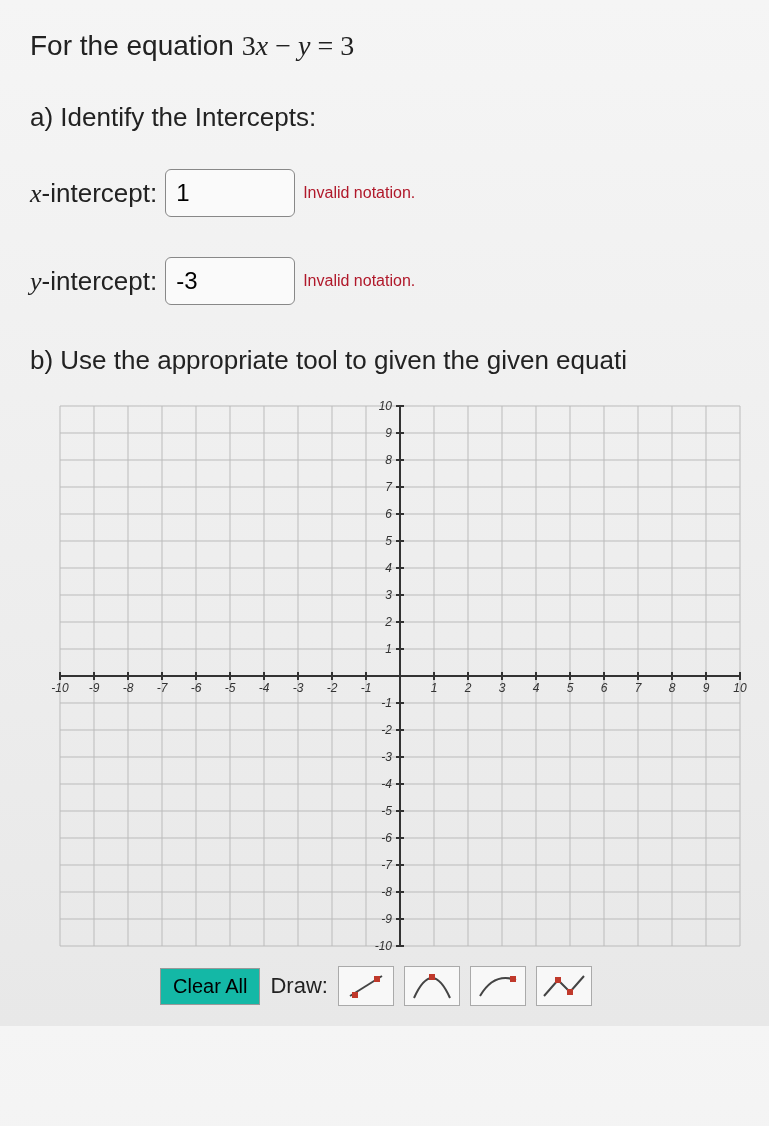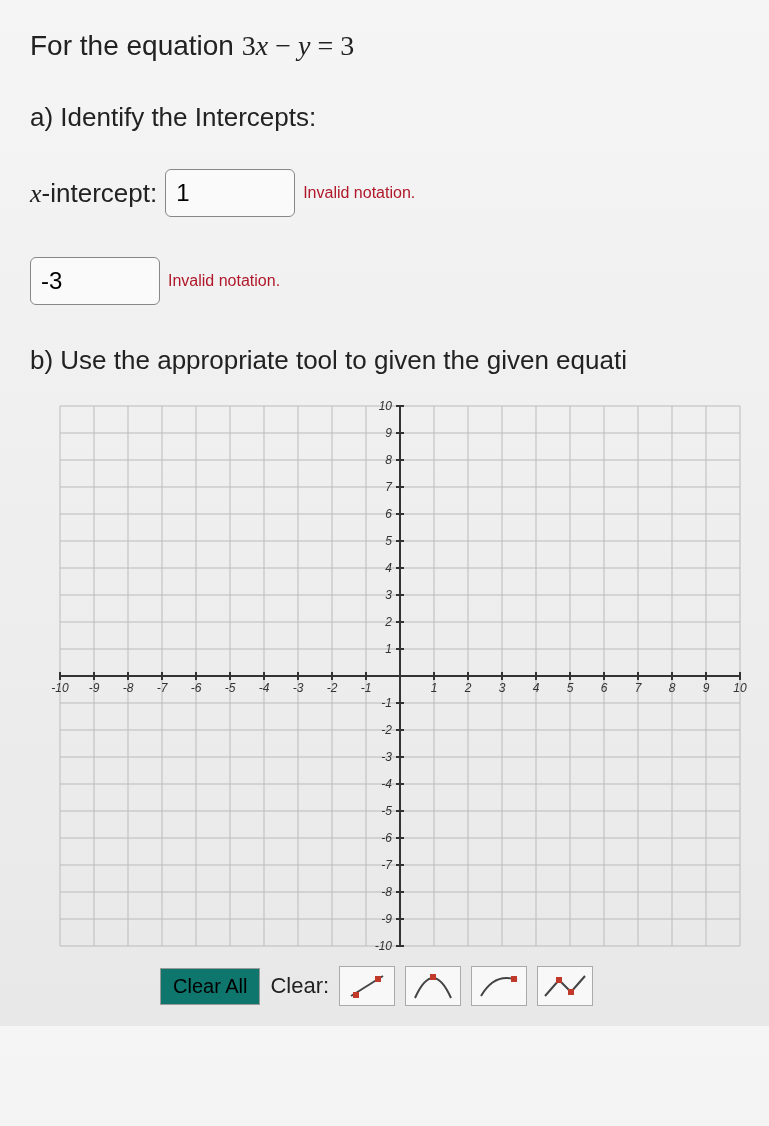--- a/index.html
+++ b/index.html
@@ -59,21 +59,21 @@
     display: flex;
     align-items: center;
     gap: 10px;
     margin-left: 130px;
     margin-top: 6px;
   }
   .clear-btn {
     font-size: 20px;
     padding: 6px 12px;
     border: 1px solid #999;
-    background: #0f766e;
+    background: #14b8a6;
     cursor: pointer;
   }
   .draw-label {
     font-size: 22px;
   }
   .tool-btn {
     width: 56px;
     height: 40px;
     border: 1px solid #aaa;
     background: #f8f8f8;
@@ -96,20 +96,23 @@
 
 <div class="intercept-row">
   <span class="intercept-label">
     <span class="math var">x</span><span>-intercept:</span>
   </span>
   <input class="intercept-input" value="1" style="">
   <span class="error">Invalid notation.</span>
 </div>
 
 <div class="intercept-row">
+  <span class="intercept-label">
+    <span class="math var">y</span><span>-intercept:</span>
+  </span>
   <input class="intercept-input" value="-3" style="">
   <span class="error">Invalid notation.</span>
 </div>
 
 <div class="part-b">b) Use the appropriate tool to given the given equati</div>
 
 <div class="graph-wrap">
   <svg id="graph-svg" width="700" height="560" viewBox="0 0 700 560">
       <line x1="10" y1="550" x2="10" y2="10" stroke="#bbb" stroke-width="1"></line>
       <line x1="44" y1="550" x2="44" y2="10" stroke="#bbb" stroke-width="1"></line>
@@ -233,21 +236,21 @@
       <text x="342" y="68" text-anchor="end" font-size="12" font-style="italic" fill="#333">8</text>
       <line x1="346" y1="37" x2="354" y2="37" stroke="#333" stroke-width="2"></line>
       <text x="342" y="41" text-anchor="end" font-size="12" font-style="italic" fill="#333">9</text>
       <line x1="346" y1="10" x2="354" y2="10" stroke="#333" stroke-width="2"></line>
       <text x="342" y="14" text-anchor="end" font-size="12" font-style="italic" fill="#333">10</text>
     </svg>
 </div>
 
 <div class="toolbar">
   <button class="clear-btn">Clear All</button>
-  <span class="draw-label">Clear:</span>
+  <span class="draw-label">Draw:</span>
   <div class="tool-btn">
     <svg width="48" height="32">
       <line x1="8" y1="26" x2="40" y2="6" stroke="#444" stroke-width="2"></line>
       <rect x="10" y="22" width="6" height="6" fill="#c0392b"></rect>
       <rect x="32" y="6" width="6" height="6" fill="#c0392b"></rect>
     </svg>
   </div>
   <div class="tool-btn">
     <svg width="48" height="32">
       <path d="M6 28 Q24 -12 42 28" stroke="#444" stroke-width="2" fill="none"></path>

